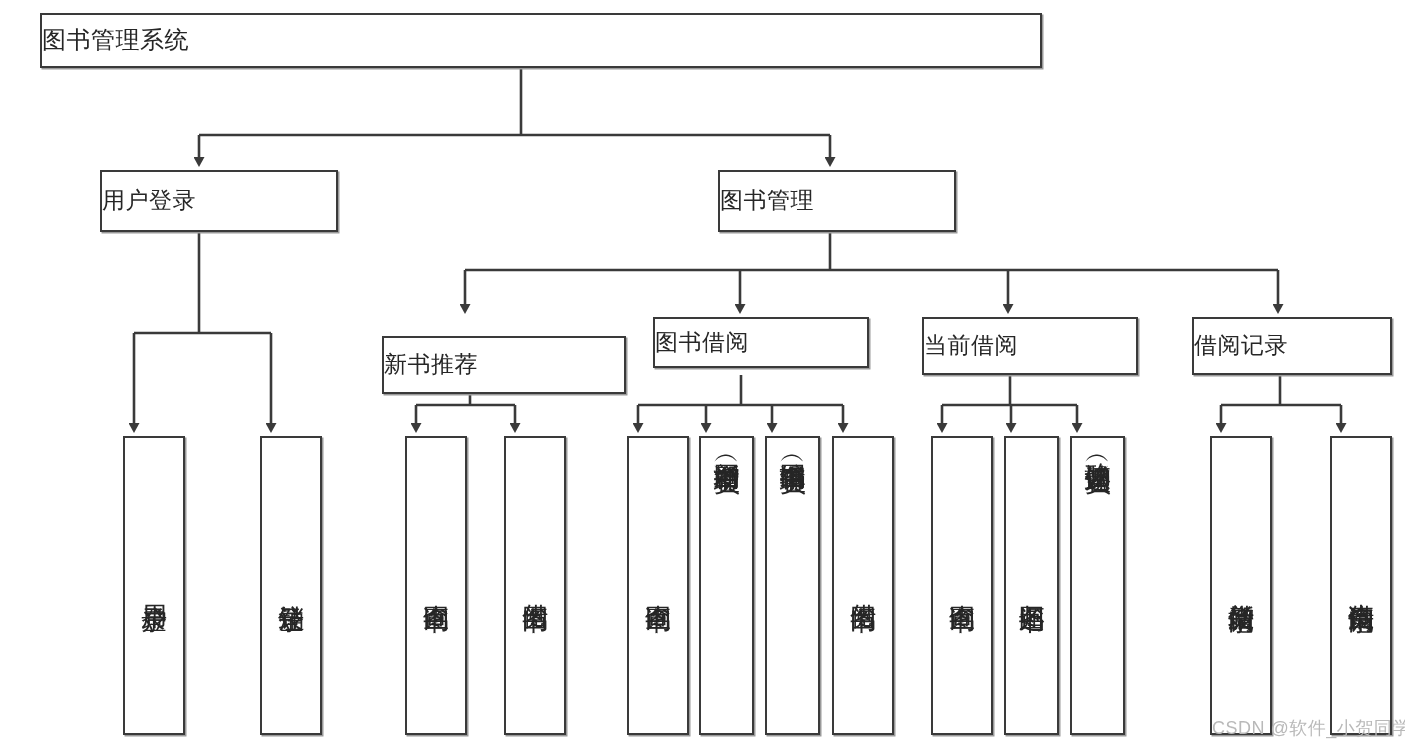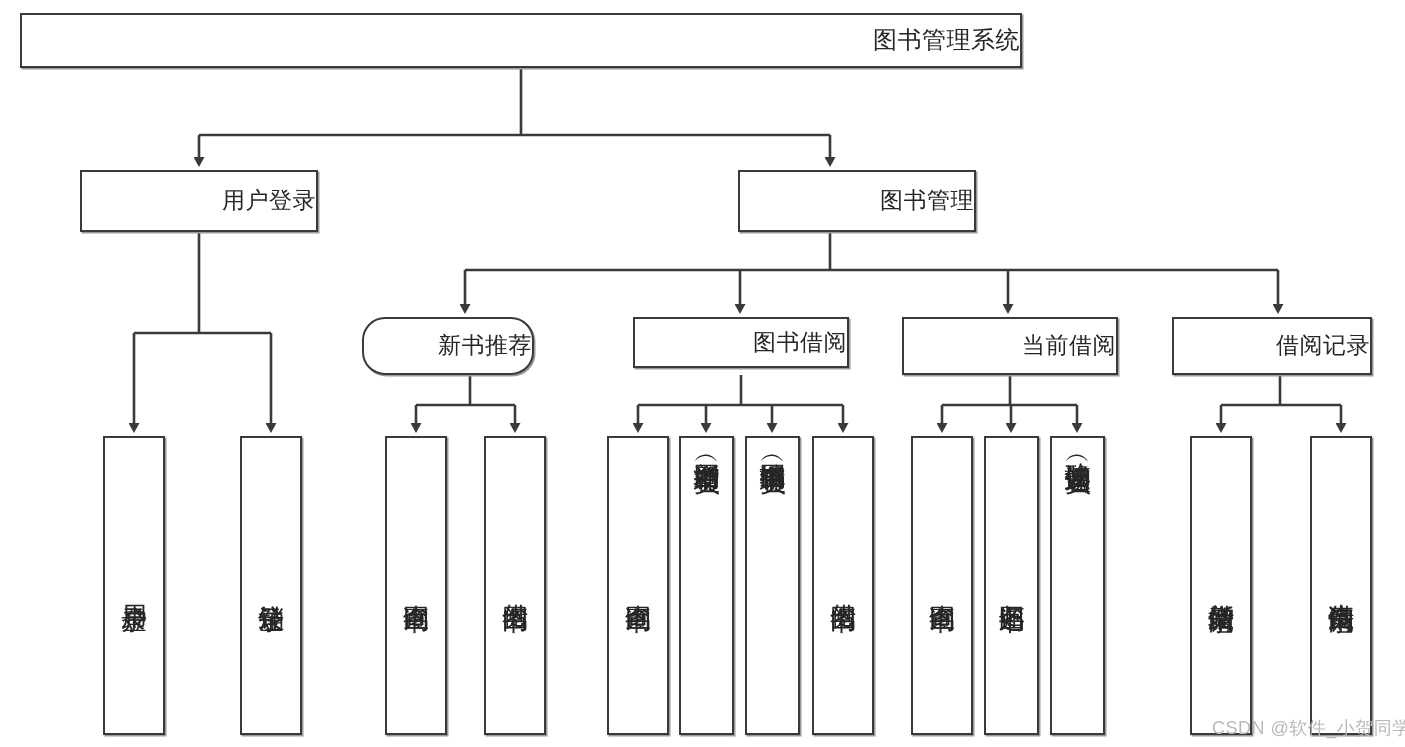--- a/index.html
+++ b/index.html
@@ -27,22 +27,23 @@
     pointer-events: none;
   }
   .node {
     position: absolute;
     box-sizing: border-box;
     background: #ffffff;
     border: 2px solid #3a3a3a;
     box-shadow: 1.5px 1.5px 0 0 #9a9a9a;
     display: flex;
     align-items: center;
-    justify-content: flex-end;
+    justify-content: flex-start;
     color: #262626;
+    margin-left: 20px;
   }
   .node .label {
     display: block;
     text-align: center;
     line-height: 1.28;
     color: #262626;
   }
   .node.horiz .label {
     writing-mode: horizontal-tb;
     font-size: 23px;
@@ -131,25 +132,25 @@
     </g>
   </svg>
 
   <div class="node horiz root" style="left:20px; top:13px; width:1002px; height:55px;">
     <span class="label">图书管理系统</span>
   </div>
 
   <div class="node horiz" style="left:80px; top:170px; width:238px; height:62px;">
     <span class="label">用户登录</span>
   </div>
-  <div class="node horiz" style="left:738px; top:170px; width:238px; height:62px;">
+  <div class="node horiz" style="left:698px; top:170px; width:238px; height:62px;">
     <span class="label">图书管理</span>
   </div>
 
-  <div class="node horiz" style="left:362px; top:317px; width:172px; height:58px;border-radius:23px;">
+  <div class="node horiz" style="left:362px; top:336px; width:244px; height:58px;">
     <span class="label">新书推荐</span>
   </div>
   <div class="node horiz" style="left:633px; top:317px; width:216px; height:51px;">
     <span class="label">图书借阅</span>
   </div>
   <div class="node horiz" style="left:902px; top:317px; width:216px; height:58px;">
     <span class="label">当前借阅</span>
   </div>
   <div class="node horiz" style="left:1172px; top:317px; width:200px; height:58px;">
     <span class="label">借阅记录</span>

